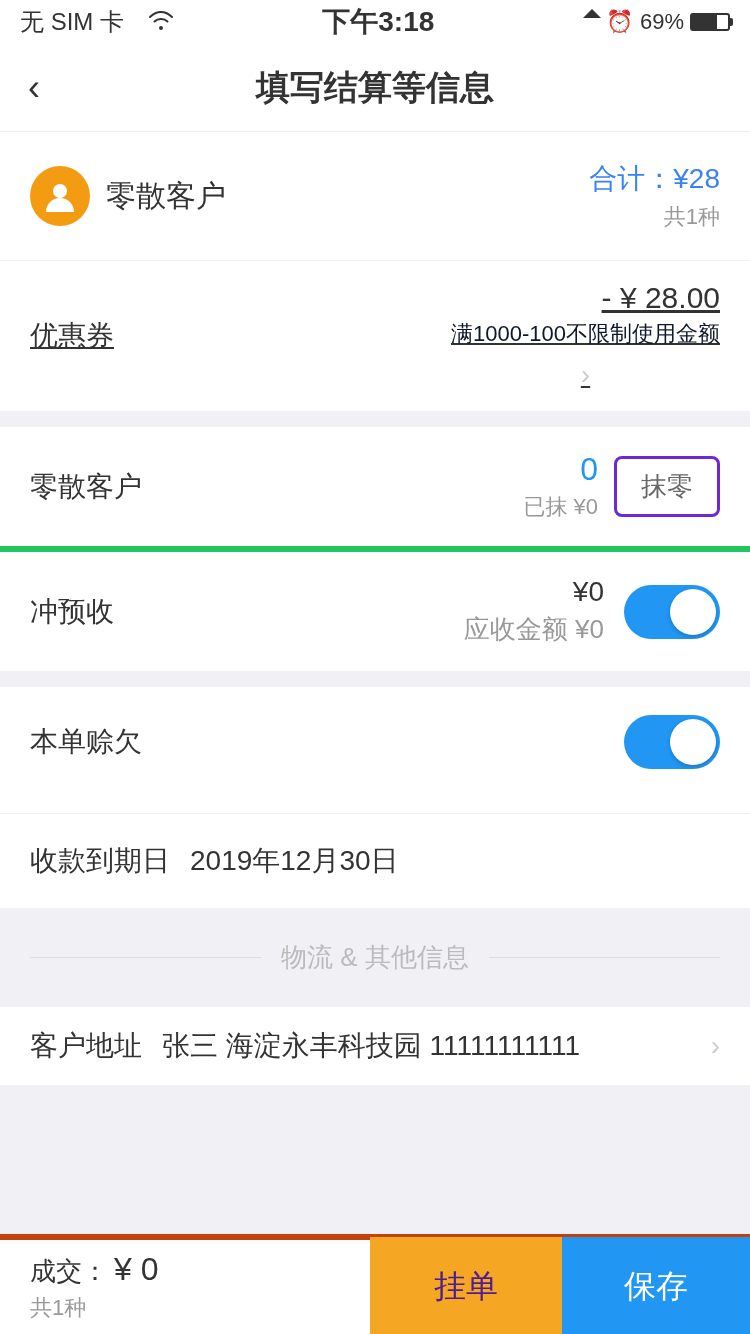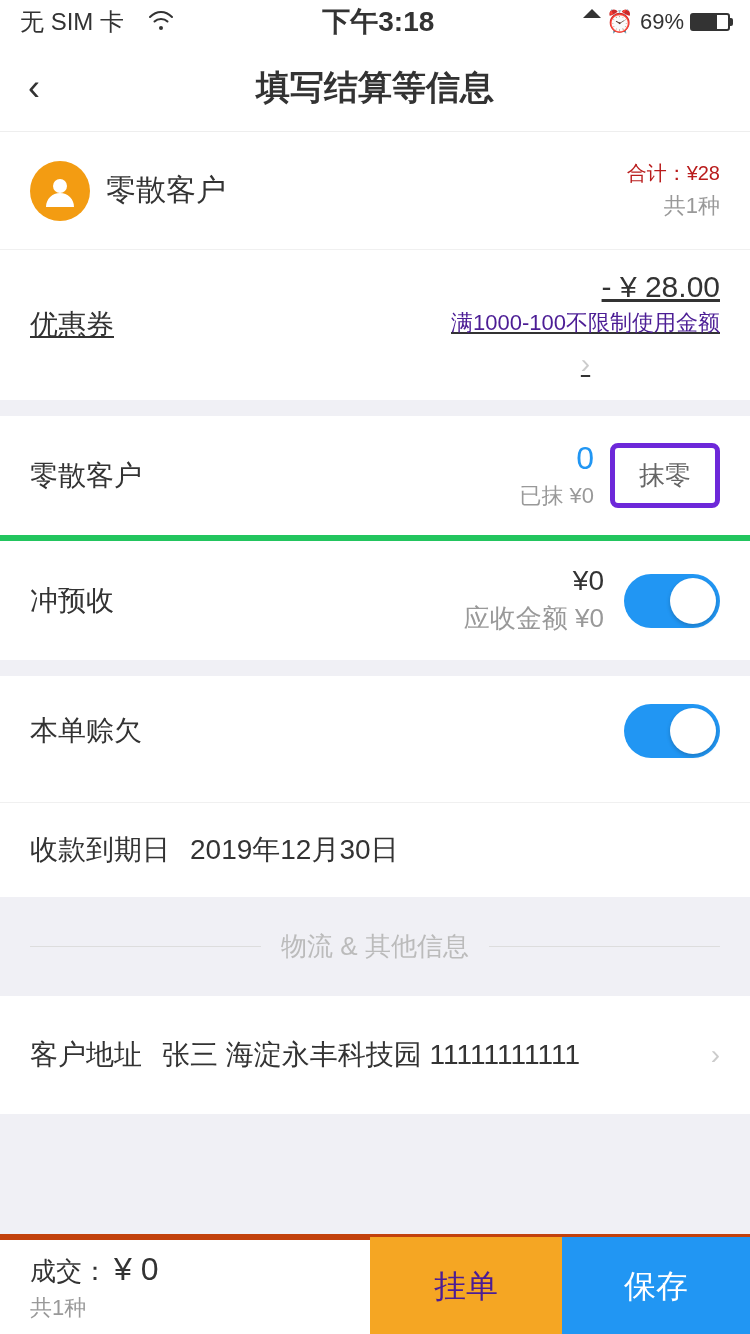--- a/index.html
+++ b/index.html
@@ -97,22 +97,22 @@
       font-size: 28px;
     }
     .customer-name {
       font-size: 30px;
       color: #333;
     }
     .customer-right {
       text-align: right;
     }
     .customer-total {
-      font-size: 20px;
-      color: #b91c1c;
+      font-size: 28px;
+      color: #3b82f6;
     }
     .customer-count {
       font-size: 22px;
       color: #999;
       margin-top: 4px;
     }
 
     
     .coupon-row {
       display: flex;
@@ -137,21 +137,21 @@
     .coupon-info {
       text-align: right;
     }
     .coupon-discount {
       font-size: 30px;
       color: #333;
       font-weight: 500;
     }
     .coupon-desc {
       font-size: 22px;
-      color: #4c1d95;
+      color: #0f172a;
       margin-top: 4px;
     }
     .chevron-right {
       color: #ccc;
       font-size: 28px;
     }
 
     
     .amount-section {
       background: #fff;
@@ -179,21 +179,21 @@
       font-size: 32px;
       color: #2196F3;
       font-weight: 500;
     }
     .amount-sub {
       font-size: 22px;
       color: #999;
       margin-top: 4px;
     }
     .round-btn {
-      border: 5px solid #6d28d9;
+      border: 3px solid #6d28d9;
       border-radius: 8px;
       padding: 10px 24px;
       font-size: 26px;
       color: #666;
       background: #fff;
       cursor: pointer;
     }
 
     
     .prereceive-row {
@@ -281,21 +281,21 @@
 
     
     .address-section {
       background: #fff;
       margin-top: 16px;
     }
     .address-row {
       display: flex;
       align-items: center;
       justify-content: space-between;
-      padding: 40px 30px;
+      padding: 20px 30px;
       cursor: pointer;
     }
     .address-label {
       font-size: 28px;
       color: #333;
       flex-shrink: 0;
       margin-right: 20px;
     }
     .address-value {
       font-size: 28px;

